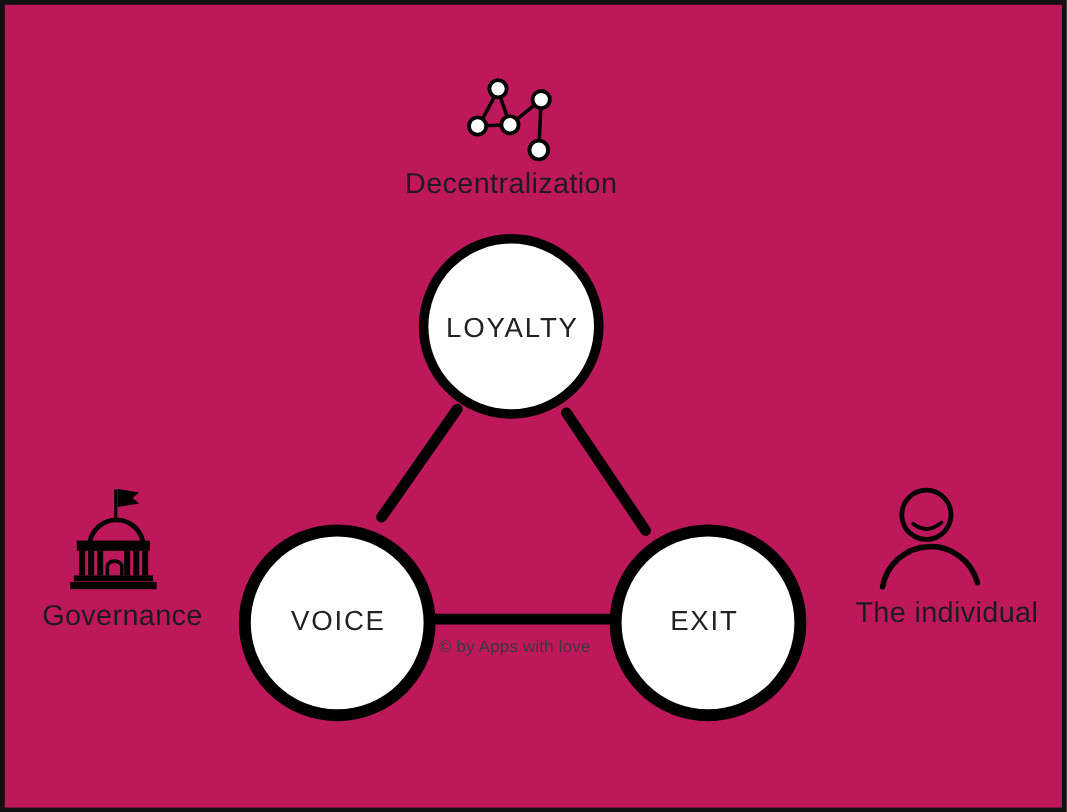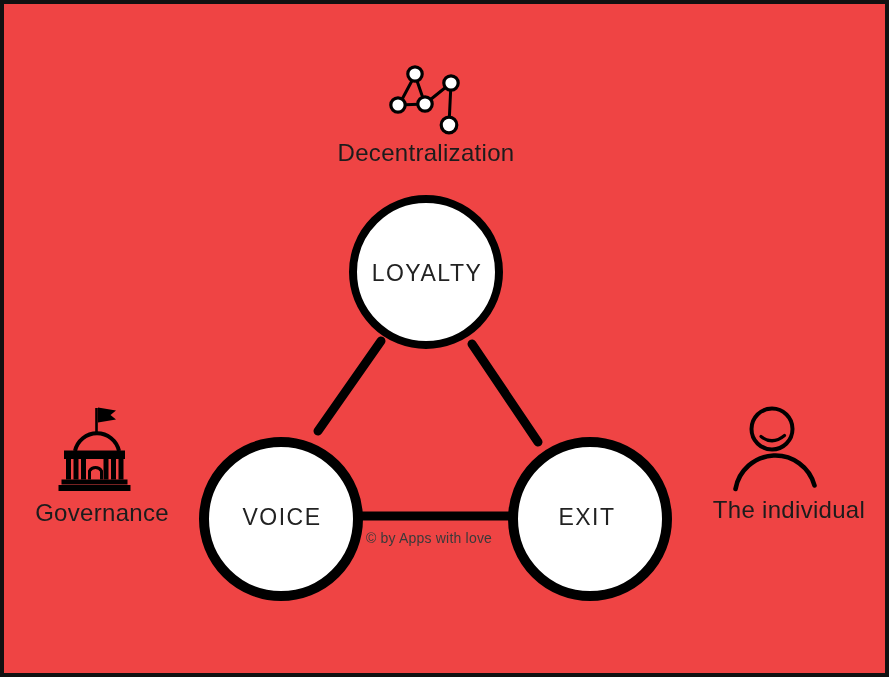--- a/index.html
+++ b/index.html
@@ -7,21 +7,21 @@
     padding: 0;
     background: #ffffff;
     font-family: "Liberation Sans", sans-serif;
   }
   .canvas {
     position: relative;
     width: 889px;
     height: 677px;
     box-sizing: border-box;
     border: 4px solid #111111;
-    background: #ef4444;
+    background: #be185d;
     overflow: hidden;
     text-align: center;
   }
   svg { display: block; }
 
   .annotation-label {
     font-size: 24px;
     fill: #1c1c1c;
     letter-spacing: 0.3px;
   }

